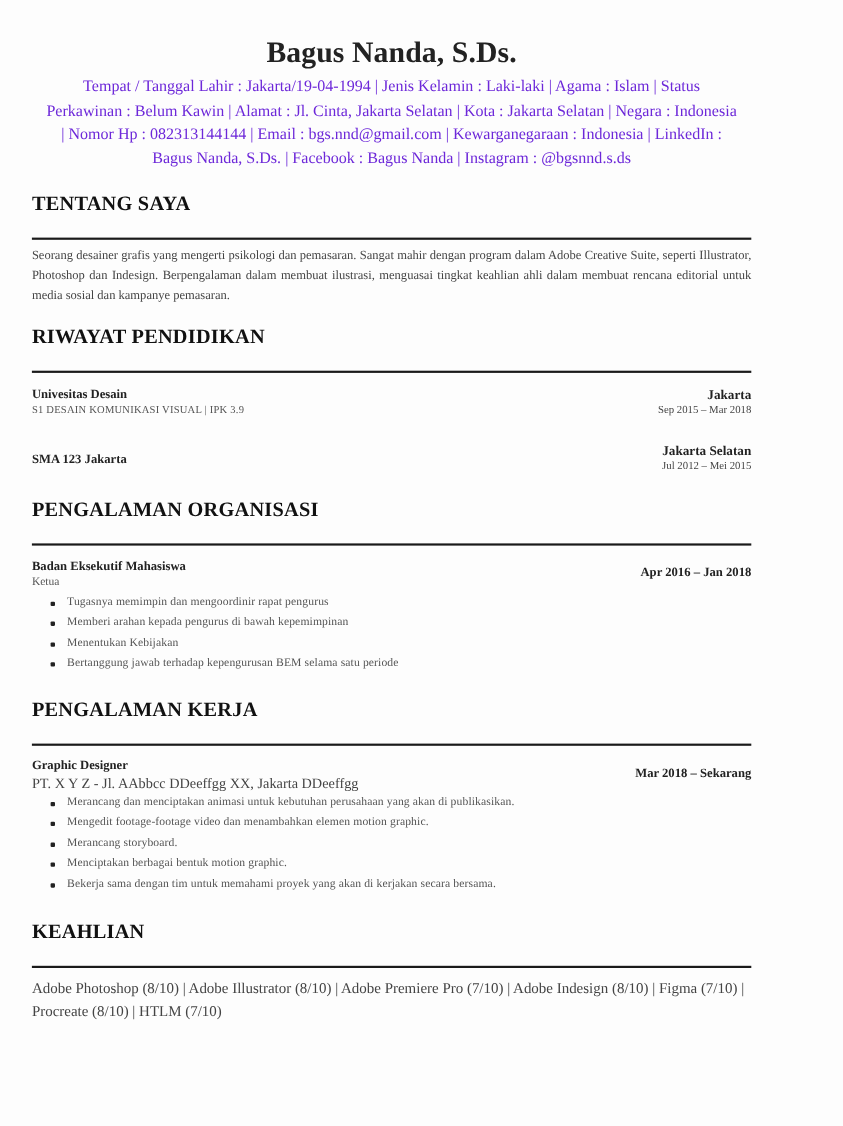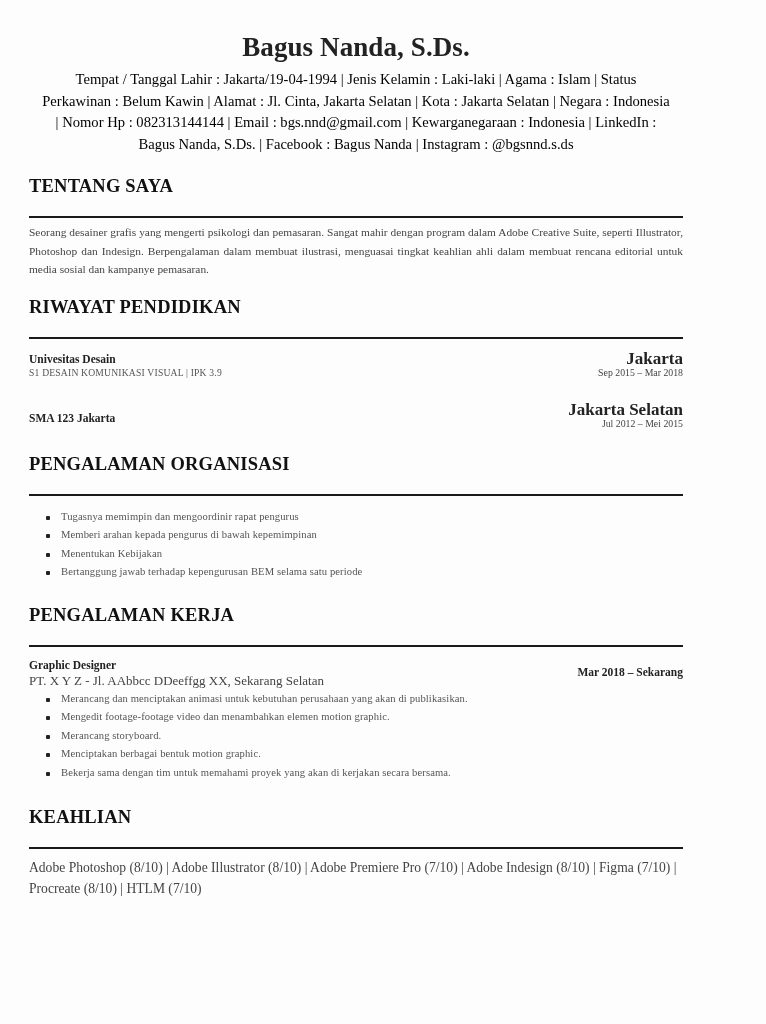--- a/index.html
+++ b/index.html
@@ -26,21 +26,21 @@
       font-weight: bold;
       color: #222;
       line-height: 32px;
       letter-spacing: 0.1px;
     }
     .contact {
       margin: 6px auto 0;
       width: 630px;
       font-size: 14.6px;
       line-height: 21.5px;
-      color: #000000;
+      color: #6d28d9;
     }
     .section { margin-top: 19px; }
     .section-title {
       font-size: 18.5px;
       font-weight: bold;
       color: #111;
       line-height: 22px;
       padding-bottom: 19px;
       border-bottom: 2.5px solid #1a1a1a;
       letter-spacing: 0.2px;
@@ -65,21 +65,21 @@
       color: #222;
       line-height: 14px;
     }
     .entry-sub {
       font-size: 9.6px;
       color: #555;
       line-height: 14px;
       letter-spacing: 0.2px;
     }
     .entry-loc {
-      font-size: 17px;
+      font-size: 12px;
       font-weight: bold;
       color: #222;
       line-height: 14px;
     }
     .entry-date {
       font-size: 9.8px;
       color: #444;
       line-height: 14px;
     }
     .entry-date-bold {
@@ -167,36 +167,45 @@
           <div class="entry-loc">Jakarta Selatan</div>
           <div class="entry-date">Jul 2012 – Mei 2015</div>
         </div>
       </div>
     </div>
   </div>
 
   <div class="section" style="margin-top:22px;">
     <div class="section-title">PENGALAMAN ORGANISASI</div>
     <div class="org-block">
+      <div class="entry">
+        <div class="entry-left">
+          <div class="entry-title">Badan Eksekutif Mahasiswa</div>
+          <div class="entry-role">Ketua</div>
+        </div>
+        <div class="entry-right">
+          <div class="entry-date-bold" style="margin-top:-4px;">Apr 2016 – Jan 2018</div>
+        </div>
+      </div>
       <ul class="bullets">
         <li><span class="dot"></span><span>Tugasnya memimpin dan mengoordinir rapat pengurus</span></li>
         <li><span class="dot"></span><span>Memberi arahan kepada pengurus di bawah kepemimpinan</span></li>
         <li><span class="dot"></span><span>Menentukan Kebijakan</span></li>
         <li><span class="dot"></span><span>Bertanggung jawab terhadap kepengurusan BEM selama satu periode</span></li>
       </ul>
     </div>
   </div>
 
   <div class="section" style="margin-top:22px;">
     <div class="section-title">PENGALAMAN KERJA</div>
     <div class="work-block">
       <div class="entry">
         <div class="entry-left">
           <div class="entry-title">Graphic Designer</div>
-          <div class="entry-company">PT. X Y Z - Jl. AAbbcc DDeeffgg XX, Sekarang Selatan</div>
+          <div class="entry-company">PT. X Y Z - Jl. AAbbcc DDeeffgg XX, Jakarta DDeeffgg</div>
         </div>
         <div class="entry-right">
           <div class="entry-date-bold" style="margin-top:-2px;">Mar 2018 – Sekarang</div>
         </div>
       </div>
       <ul class="bullets">
         <li><span class="dot"></span><span>Merancang dan menciptakan animasi untuk kebutuhan perusahaan yang akan di publikasikan.</span></li>
         <li><span class="dot"></span><span>Mengedit footage-footage video dan menambahkan elemen motion graphic.</span></li>
         <li><span class="dot"></span><span>Merancang storyboard.</span></li>
         <li><span class="dot"></span><span>Menciptakan berbagai bentuk motion graphic.</span></li>

